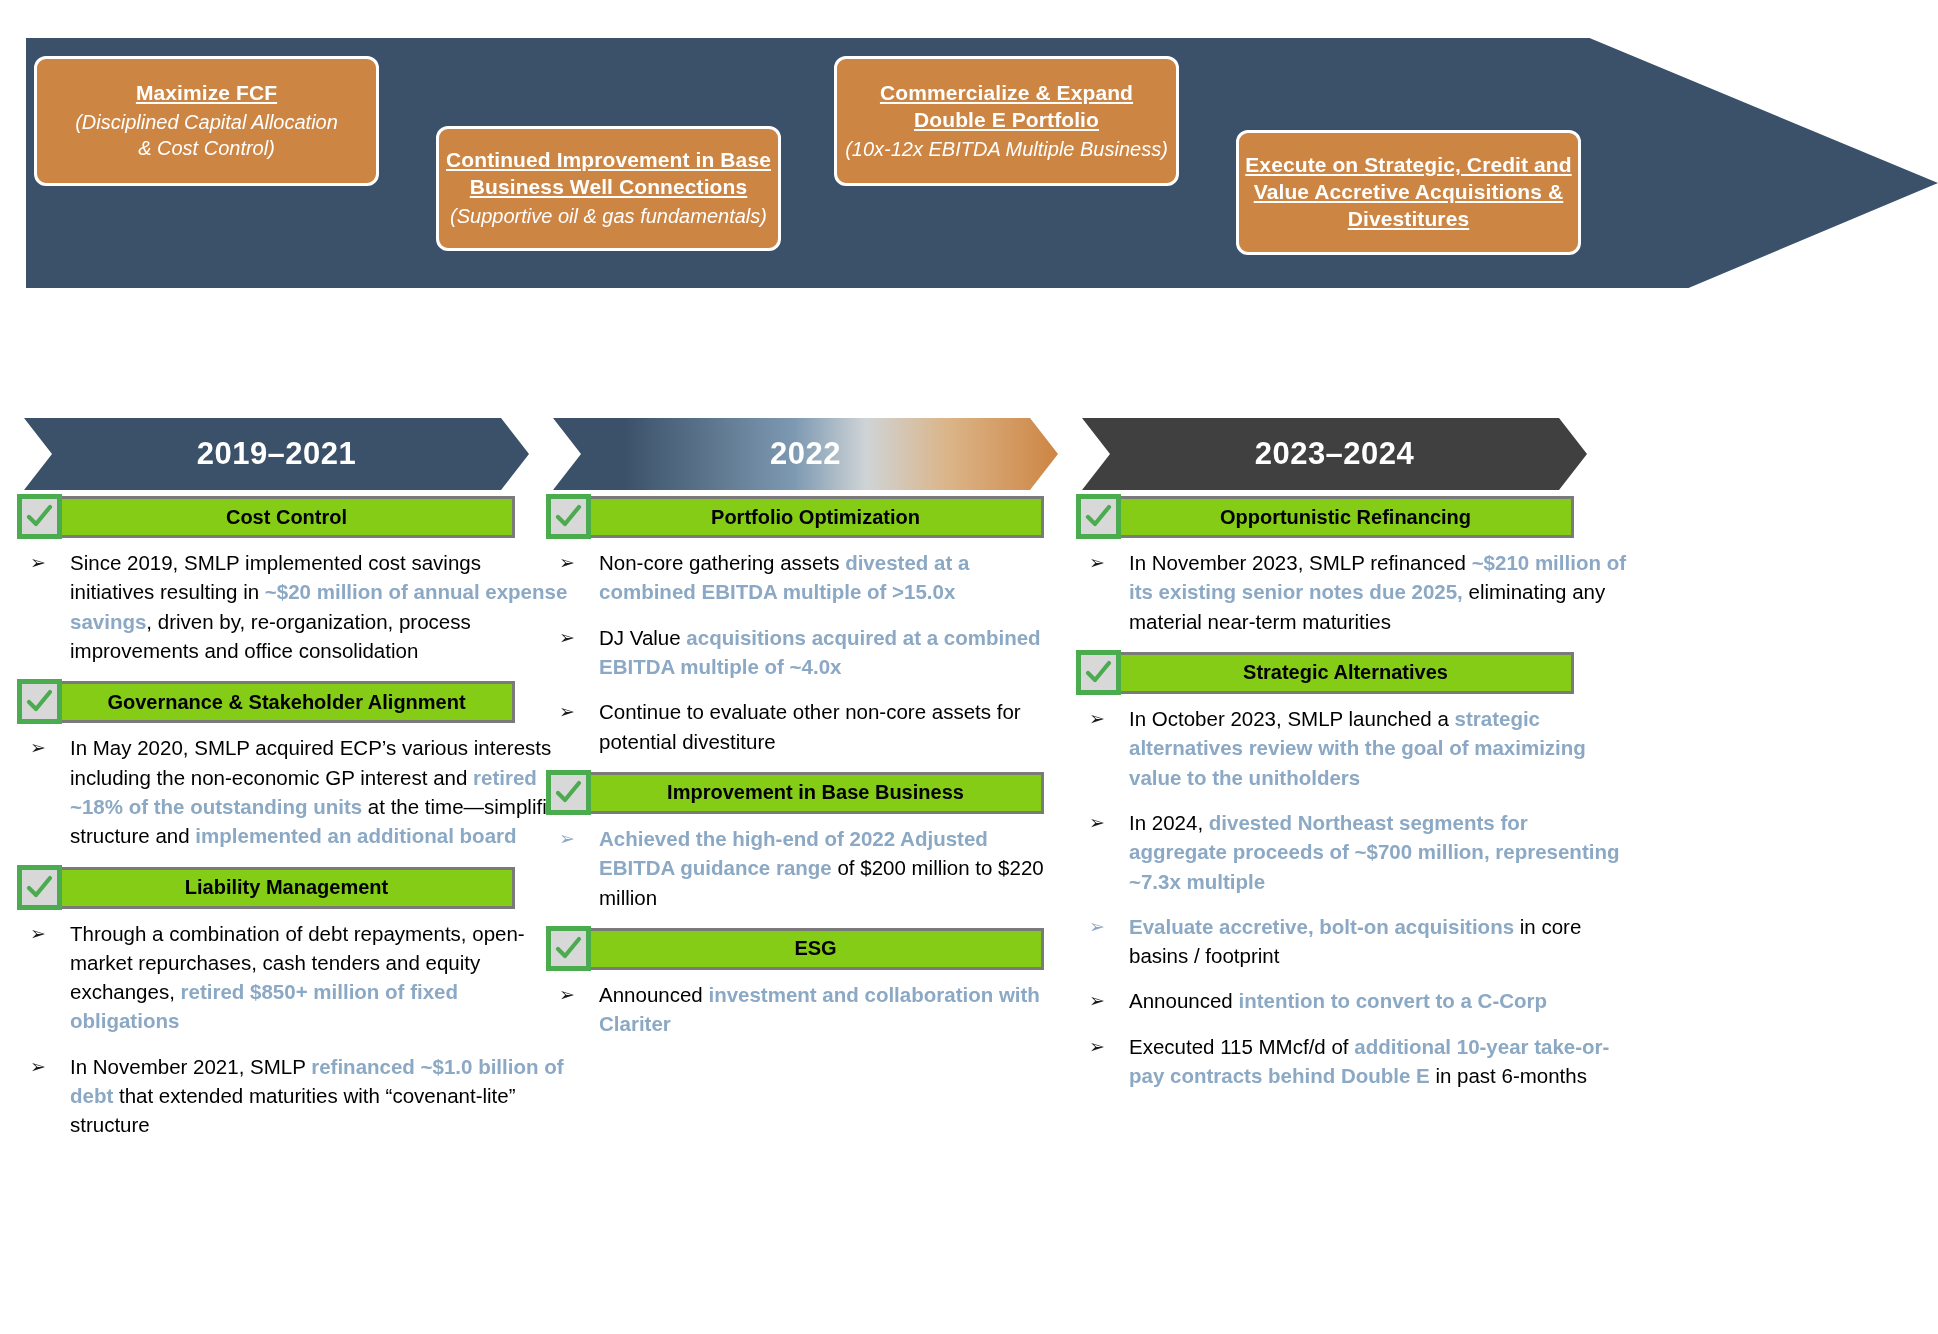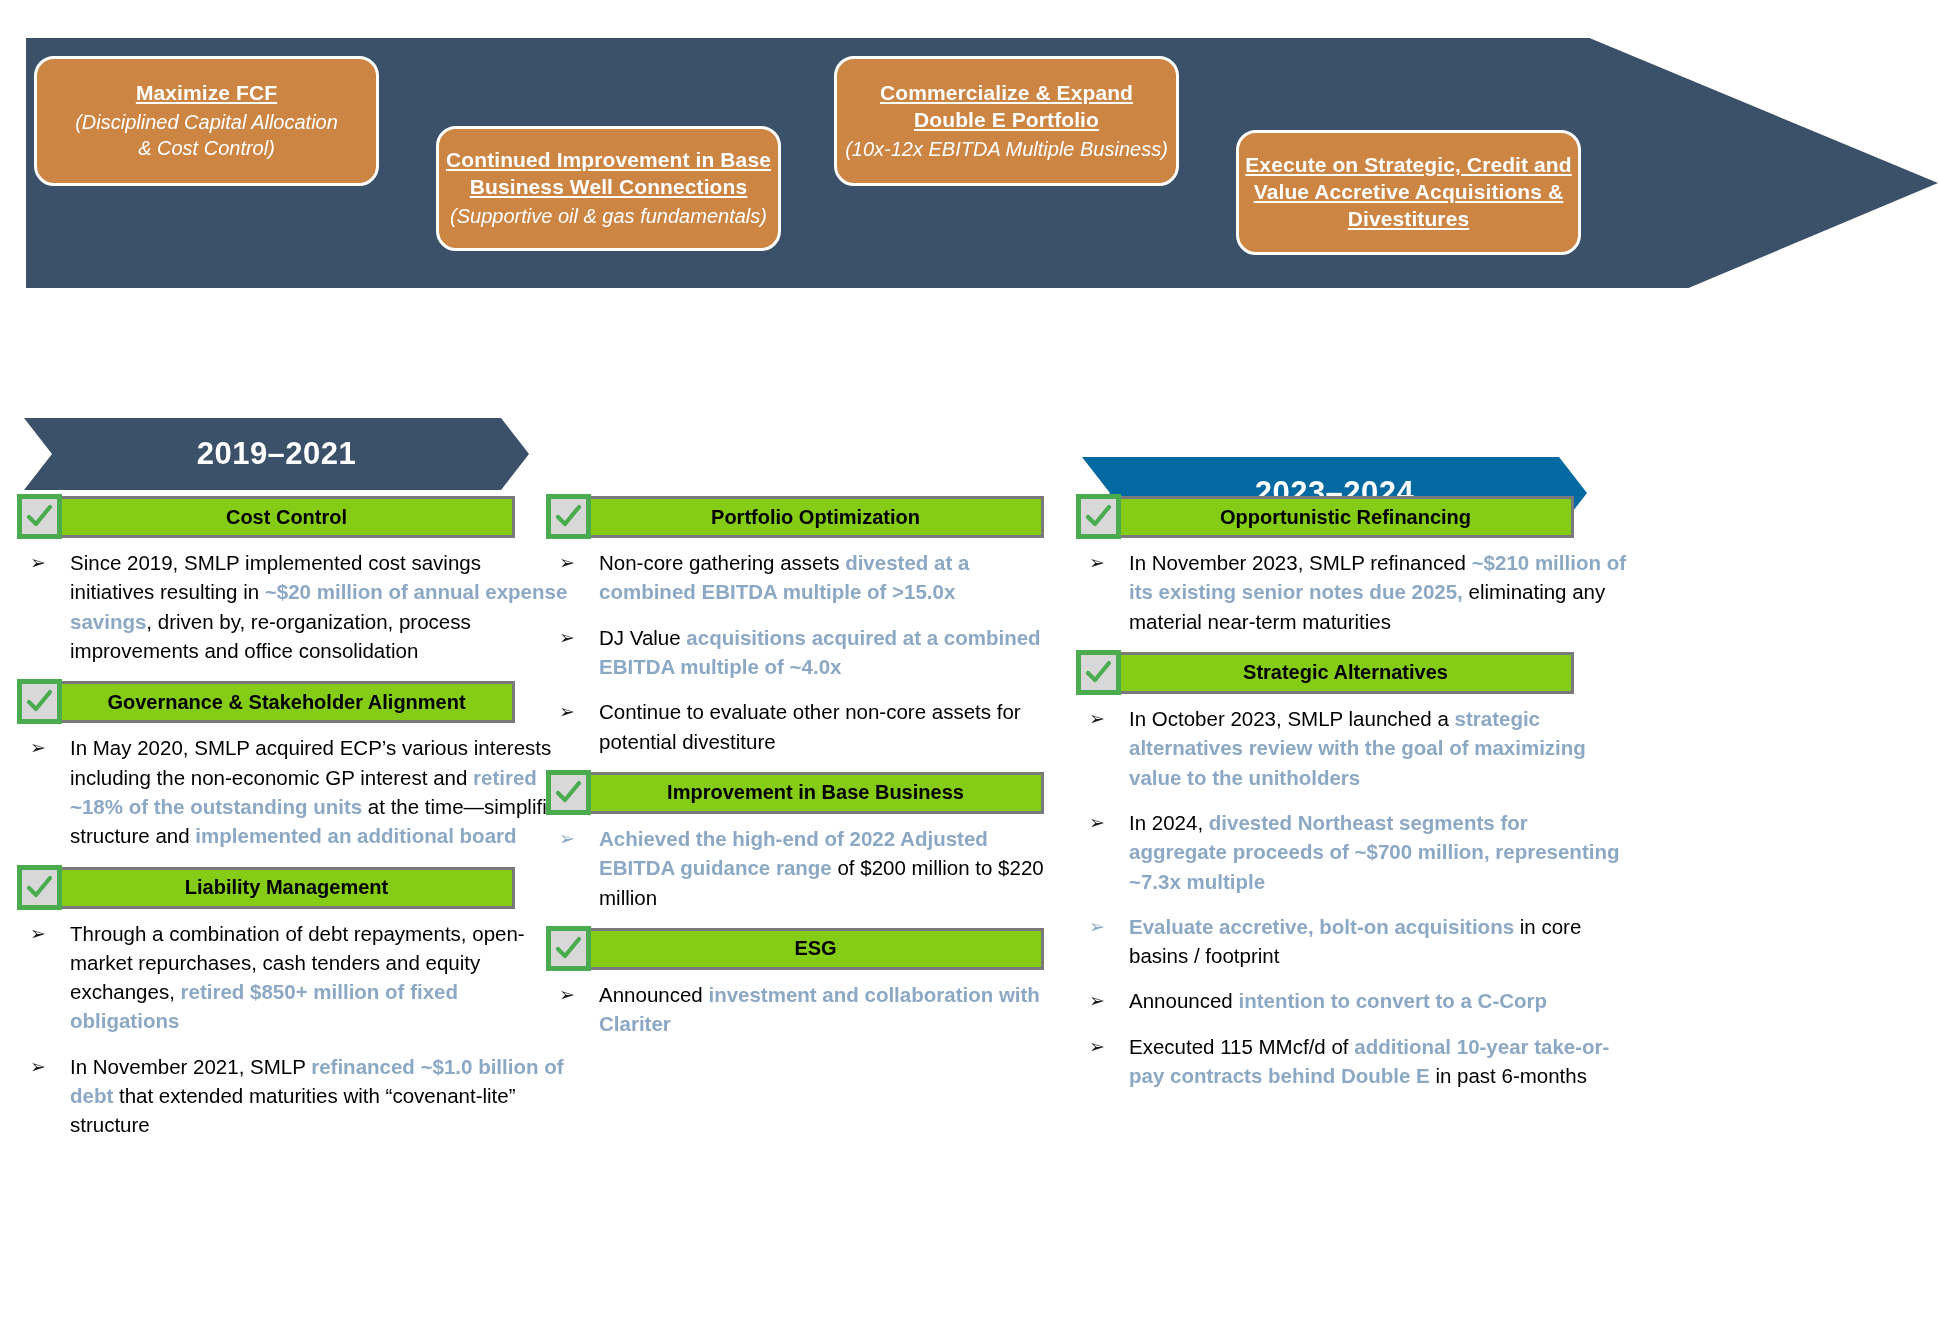--- a/index.html
+++ b/index.html
@@ -11,21 +11,21 @@
   .stage{position:relative;width:1938px;height:1334px;overflow:hidden;}
 
   
   .arrow-band{position:absolute;left:26px;top:4px;width:1912px;height:310px;}
   .arrow-shape{
     position:absolute;left:0;top:34px;width:1912px;height:250px;
     background:#3a5169;
     clip-path:polygon(0 0, 1482px 0, 1482px -34px, 1912px 145px, 1482px 326px, 1482px 250px, 0 250px);
   }
   .goal-box{
-    position:absolute;background:#cd8543;border-radius:20px;
+    position:absolute;background:#cd8543;border-radius:12px;
     border:3px solid #ffffff;box-sizing:border-box;
     display:flex;flex-direction:column;align-items:center;justify-content:center;
     color:#ffffff;text-align:center;line-height:1.28;
     box-shadow:0 0 0 0 rgba(0,0,0,0);
   }
   .goal-title{font-weight:bold;font-size:21px;text-decoration:underline;letter-spacing:.1px;}
   .goal-sub{font-style:italic;font-size:20px;margin-top:3px;}
   .gb1{left:8px;top:52px;width:345px;height:130px;}
   .gb2{left:410px;top:122px;width:345px;height:125px;}
   .gb3{left:808px;top:52px;width:345px;height:130px;}
@@ -35,21 +35,21 @@
   .chev{
     position:absolute;height:72px;
     display:flex;align-items:center;justify-content:center;
     color:#ffffff;font-weight:bold;font-size:31px;letter-spacing:.5px;
     clip-path:polygon(0 0, calc(100% - 28px) 0, 100% 50%, calc(100% - 28px) 100%, 0 100%, 28px 50%);
     filter:drop-shadow(2px 2px 1px rgba(140,140,140,.85));
   }
   .chev1{left:24px;top:418px;width:505px;background:#3a5169;}
   .chev2{left:553px;top:418px;width:505px;
          background:linear-gradient(to right,#3a5169 0%,#3a5169 14%,#7e9ab2 48%,#cfd4d6 62%,#dbb589 78%,#cd8543 100%);}
-  .chev3{left:1082px;top:418px;width:505px;background:#0369a1;margin-top:39px;}
+  .chev3{left:1082px;top:418px;width:505px;background:#404040;}
 
   
   .col{position:absolute;top:496px;width:620px;}
   .col1{left:18px;}
   .col2{left:547px;}
   .col3{left:1077px;}
 
   .sec{position:relative;margin-bottom:2px;}
   .sec-head{
     position:relative;height:42px;width:497px;
@@ -106,20 +106,23 @@
     <div class="goal-box gb4">
       <div class="goal-title">Execute on Strategic, Credit and</div>
       <div class="goal-title">Value Accretive Acquisitions &amp;</div>
       <div class="goal-title">Divestitures</div>
     </div>
   </div>
 
   <div class="chev chev1">
     <span>2019–2021</span>
   </div>
+  <div class="chev chev2">
+    <span>2022</span>
+  </div>
   <div class="chev chev3">
     <span>2023–2024</span>
   </div>
 
   <div class="col col1 wide1" id="col-0">
       <div class="sec">
         <div class="sec-head">
           <span class="check">
             <svg width="27" height="27" viewBox="0 0 27 27">
               <path d="M3 14 L10 21 L24 4" fill="none" stroke="#4aab4f" stroke-width="4.2" stroke-linecap="round" stroke-linejoin="round"></path>

